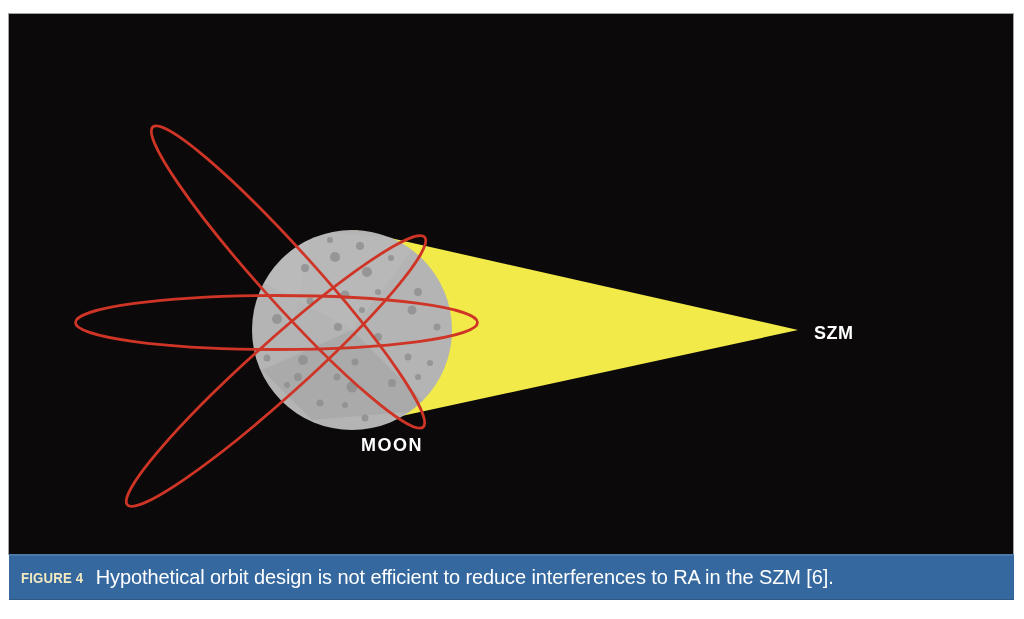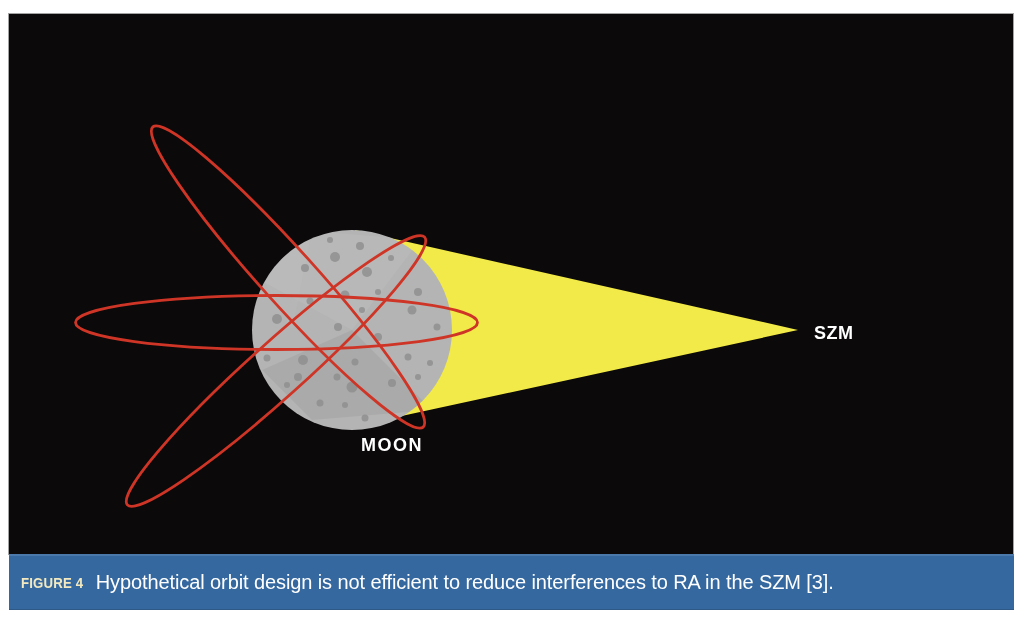--- a/index.html
+++ b/index.html
@@ -14,21 +14,21 @@
     box-shadow:0 0 0 1px #a3a3a3;
   }
   .panel svg{position:absolute;left:0;top:0;display:block;}
   .fig-label{
     position:absolute;color:#ffffff;font-weight:700;font-size:18px;
     line-height:1;white-space:nowrap;
   }
   .moon-label{left:305px;top:422px;letter-spacing:1.5px;margin-left:47px;}
   .szm-label{left:805px;top:310px;letter-spacing:0.5px;}
   .caption-bar{
-    position:absolute;left:9px;top:554px;width:1005px;height:56px;
+    position:absolute;left:9px;top:554px;width:1005px;height:46px;
     box-sizing:border-box;
     background:#35689f;
     border-top:2px solid #4c79ac;
     border-bottom:1px solid #2e5886;
     display:flex;align-items:center;
   }
   .caption-tag{
     display:inline-block;margin-left:12px;
     font-weight:700;font-size:15px;color:#f2e9c1;
     transform:scaleX(0.88);transform-origin:left center;
@@ -87,14 +87,14 @@
       <ellipse cx="279" cy="263" rx="202" ry="27" transform="rotate(48 279 263)" fill="none" stroke="#cf3526" stroke-width="2.8"></ellipse>
       <ellipse cx="267" cy="357" rx="200" ry="27" transform="rotate(-42 267 357)" fill="none" stroke="#cf3526" stroke-width="2.8"></ellipse>
       <ellipse cx="267.5" cy="308.5" rx="201" ry="27" transform="rotate(0 267.5 308.5)" fill="none" stroke="#cf3526" stroke-width="2.8"></ellipse>
     </svg>
   <div class="fig-label moon-label" style="color: rgb(255, 255, 255);">MOON</div>
   <div class="fig-label szm-label" style="color: rgb(255, 255, 255);">SZM</div>
 </div>
 
 <div class="caption-bar" style="background: rgb(53, 104, 159); border-top-color: rgb(76, 121, 172); border-bottom-color: rgb(46, 88, 134);">
   <span class="caption-tag" style="color: rgb(242, 233, 193);">FIGURE 4</span>
-  <span class="caption-text" style="color: rgb(255, 255, 255);">Hypothetical orbit design is not efficient to reduce interferences to RA in the SZM [3].</span>
+  <span class="caption-text" style="color: rgb(255, 255, 255);">Hypothetical orbit design is not efficient to reduce interferences to RA in the SZM [6].</span>
 </div>
 
 </body></html>

